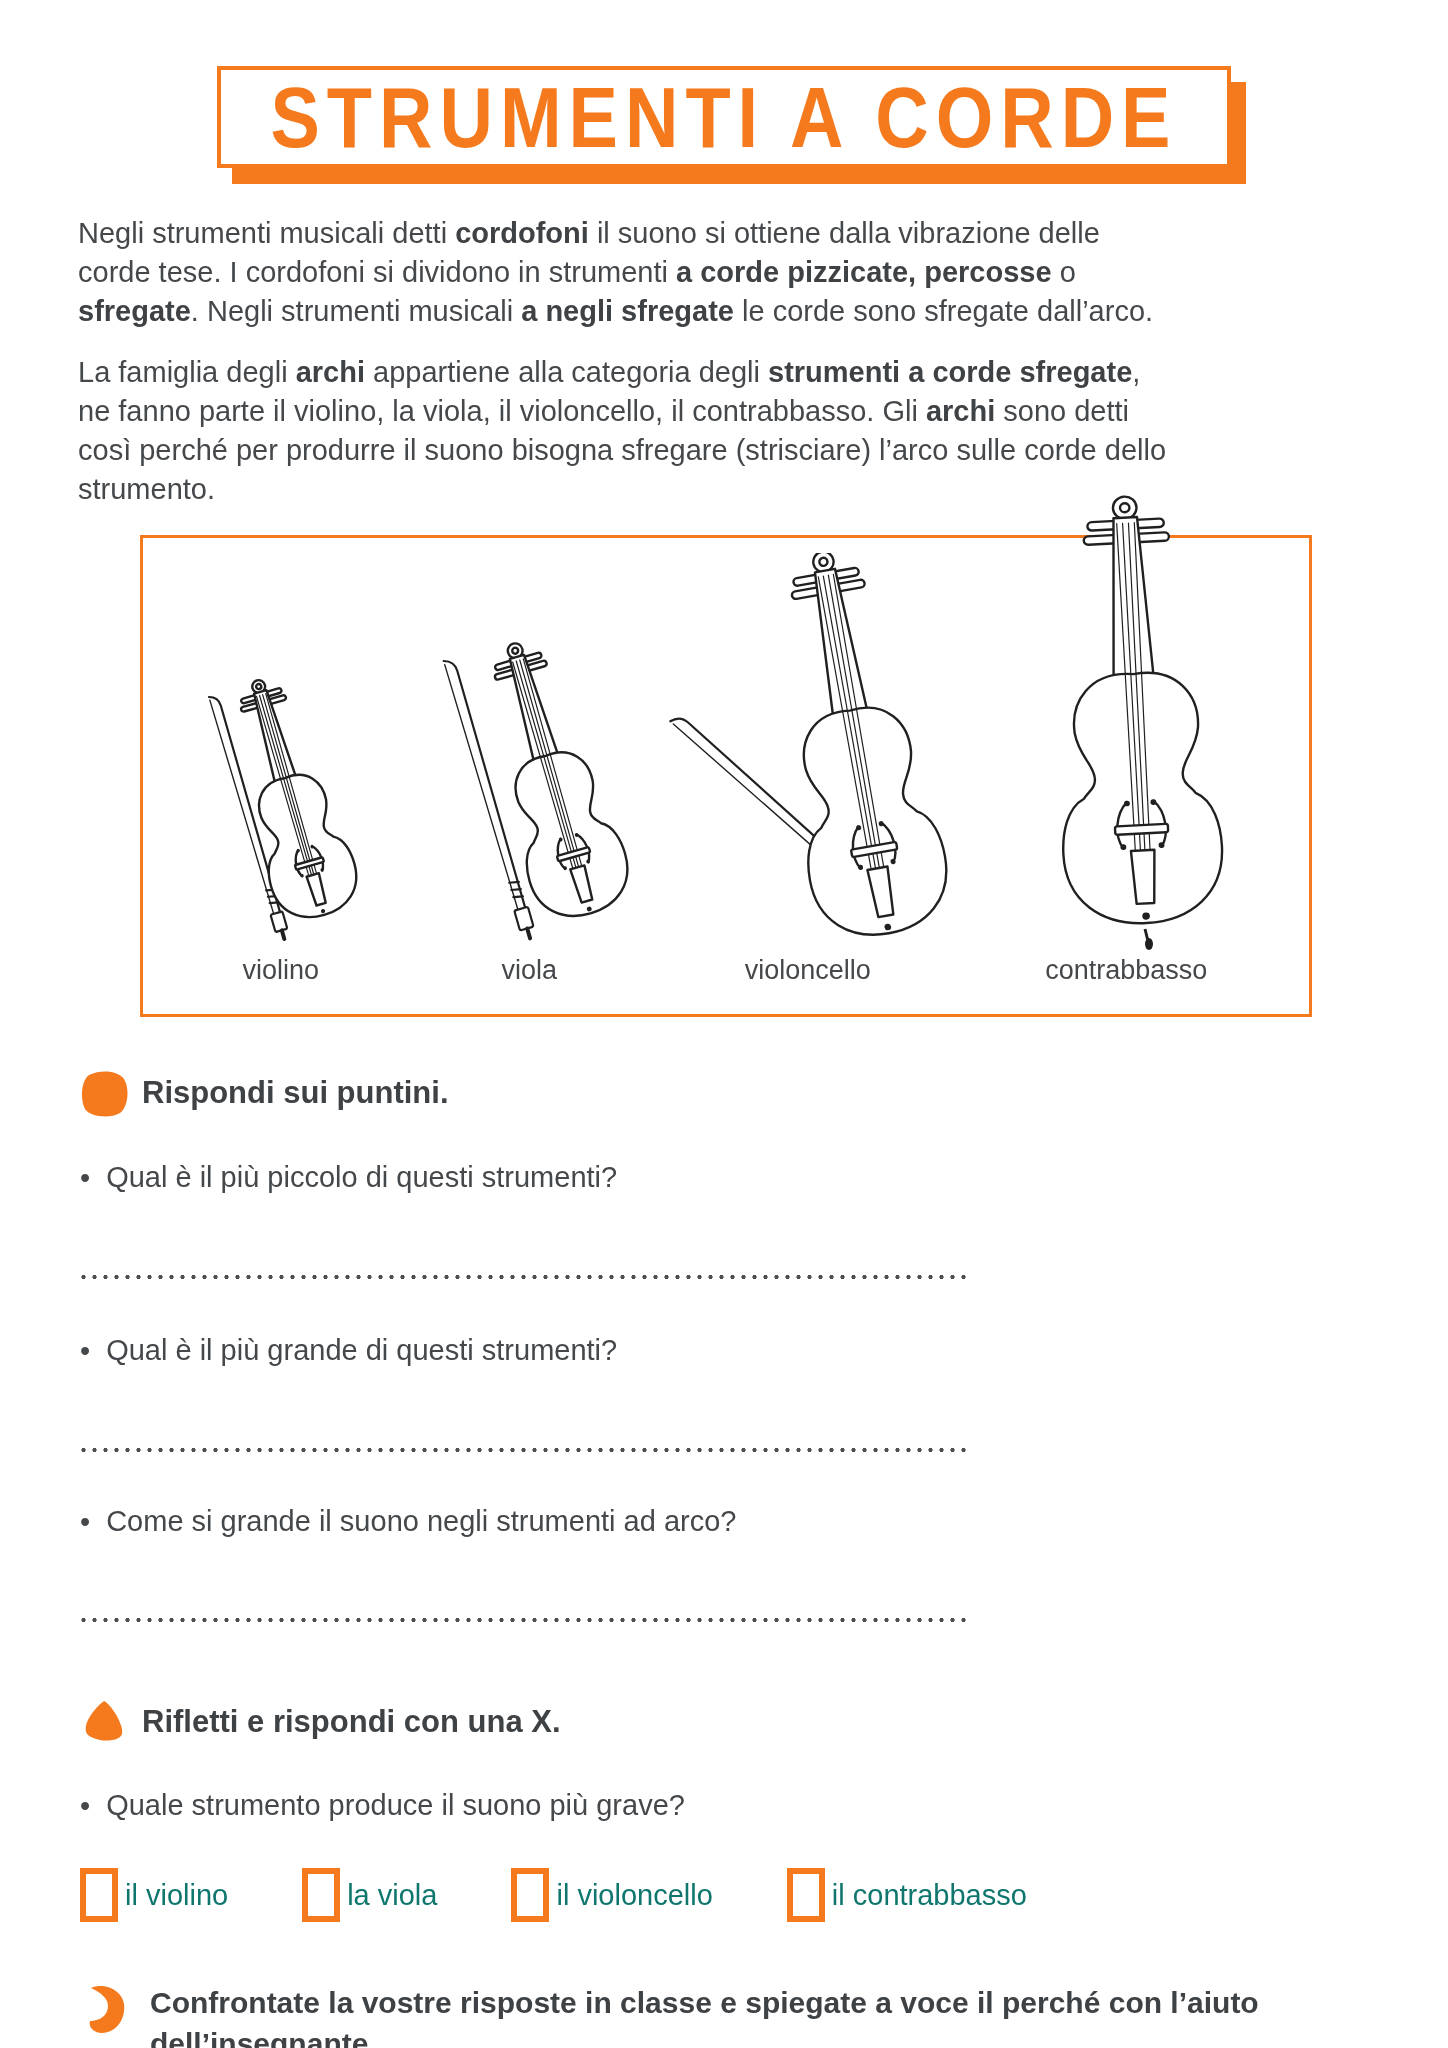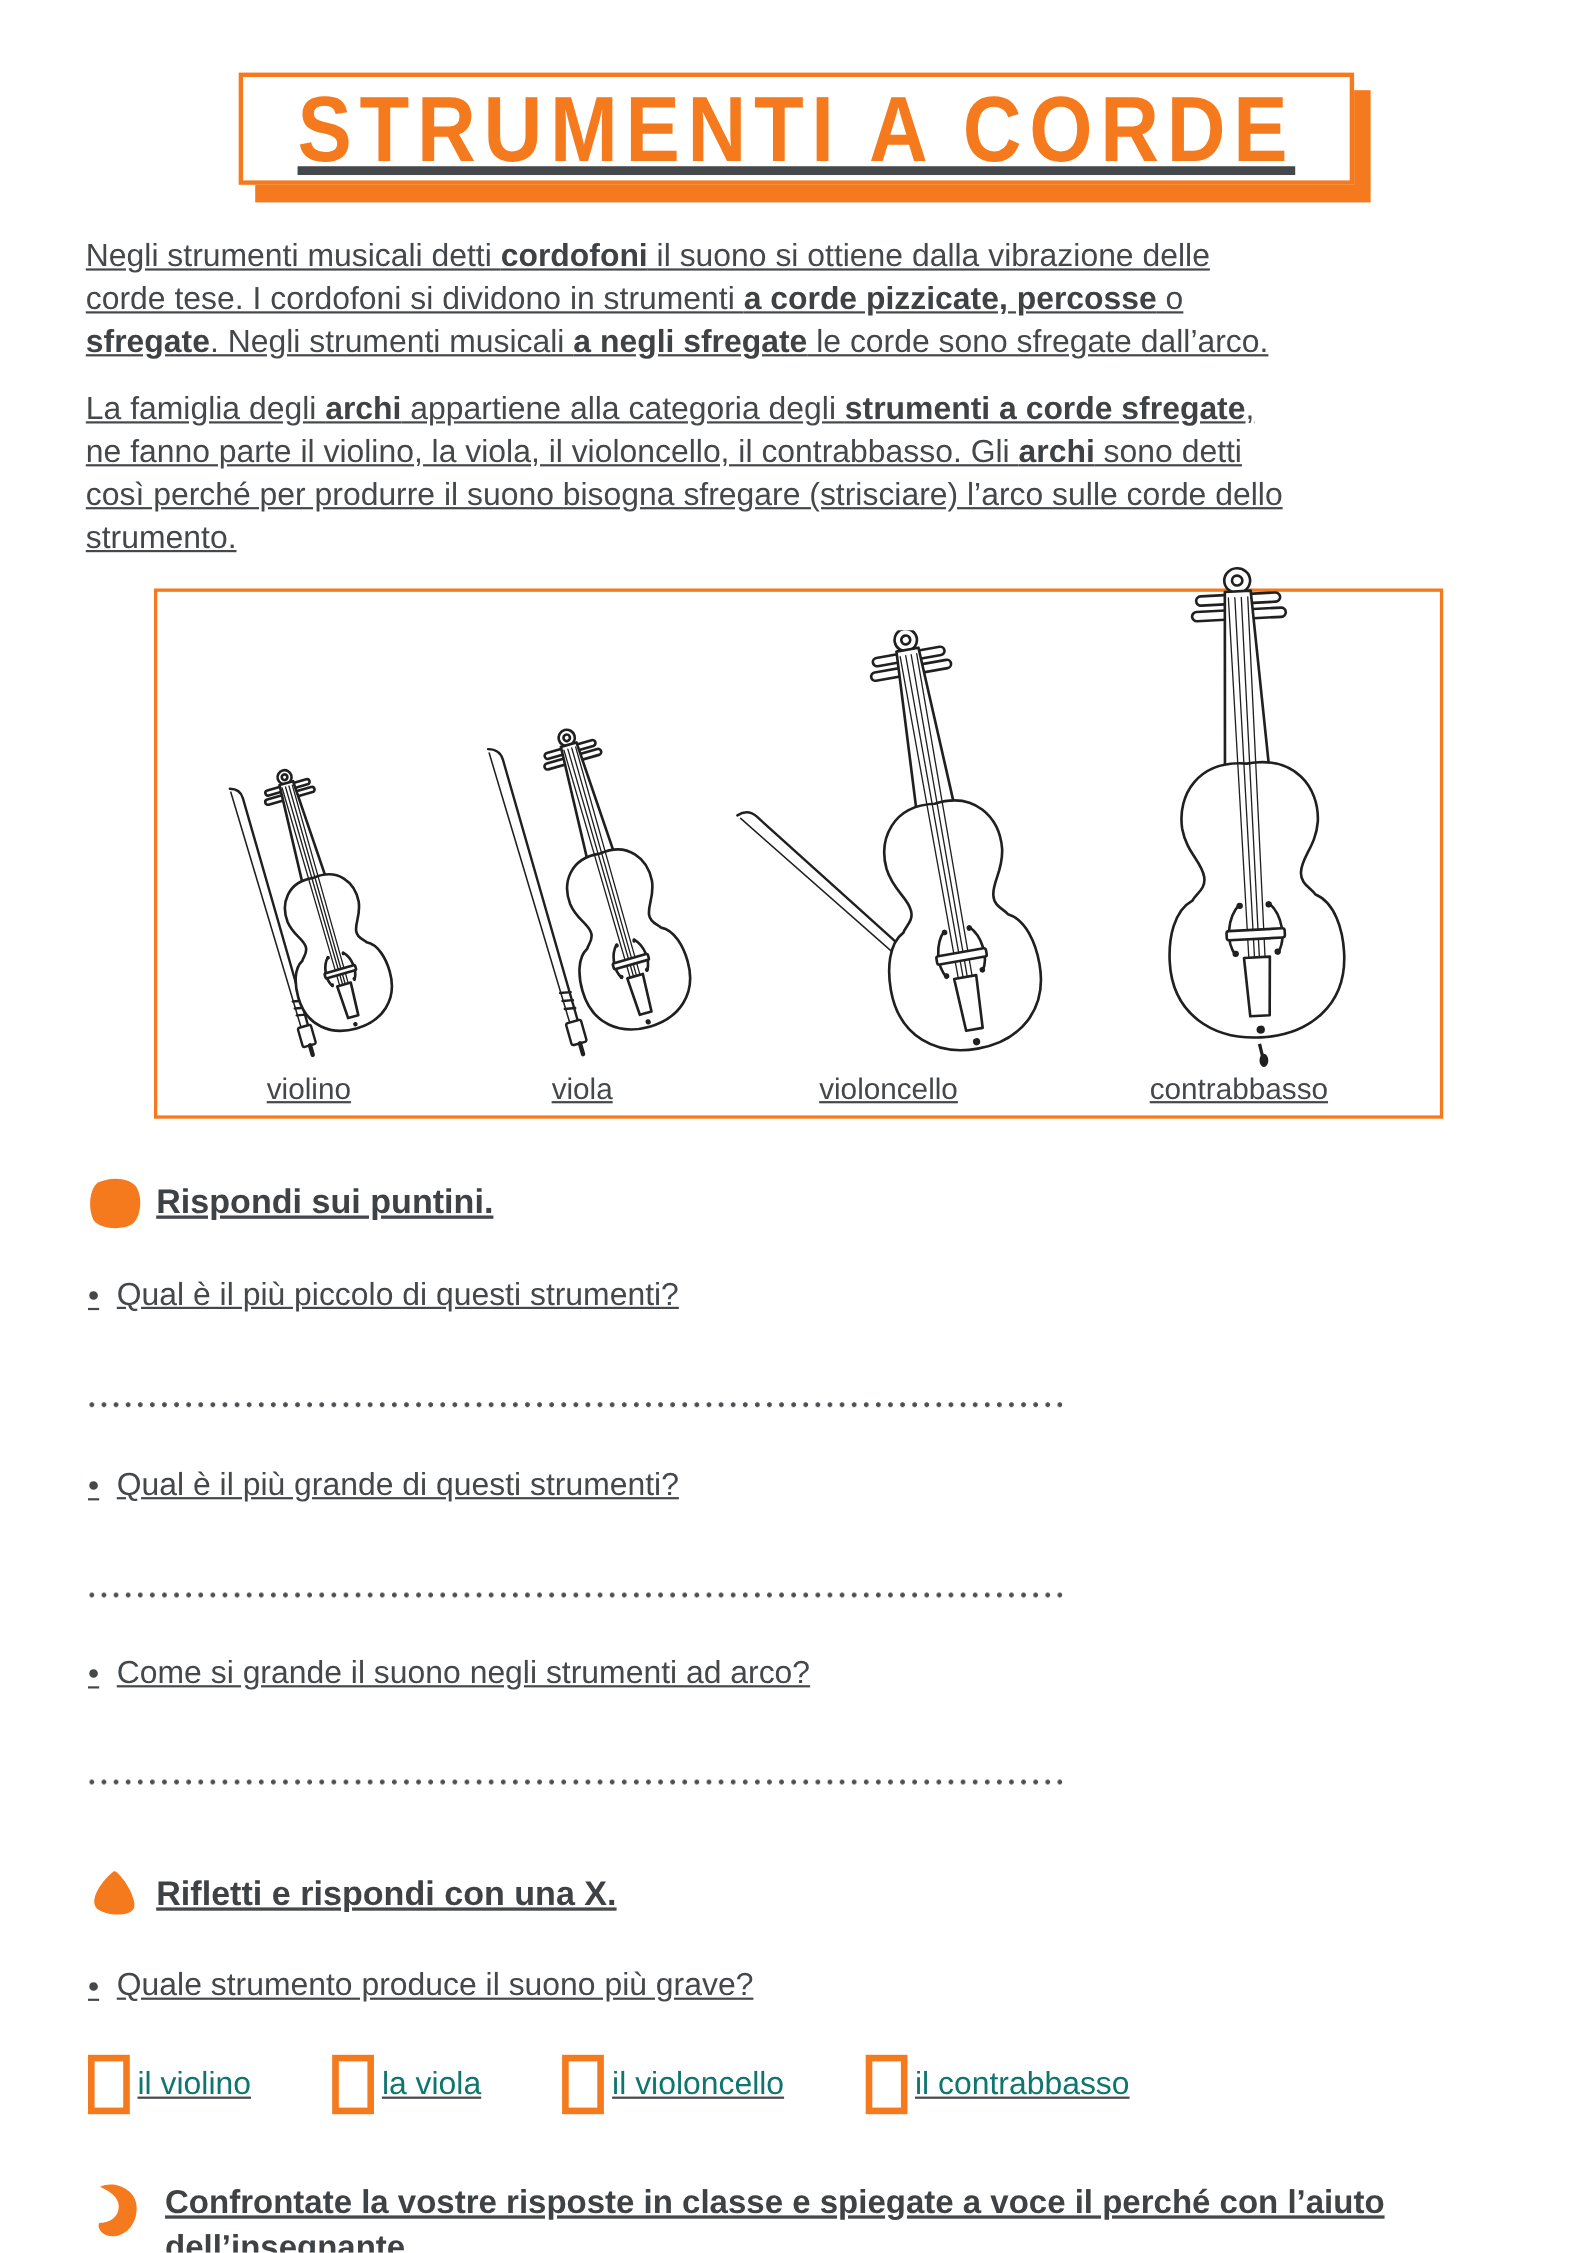--- a/index.html
+++ b/index.html
@@ -6,21 +6,20 @@
   html, body { background: #ffffff; }
   .page {
     position: relative;
     width: 1448px;
     height: 2048px;
     margin: 0 auto;
     background: #ffffff;
     font-family: "Liberation Sans", sans-serif;
     color: #45484b;
     overflow: hidden;
-    text-decoration: underline;
   }
   
   .title-box {
     width: 1014px;
     height: 102px;
     margin: 66px auto 0;
     border: 4px solid #f57a1d;
     background: #ffffff;
     box-shadow: 15px 16px 0 0 #f57a1d;
     display: flex;
@@ -48,21 +47,21 @@
   
   .figure-box {
     margin: 26px 0 0 140px;
     width: 1172px;
     height: 482px;
     border: 3px solid #f57a1d;
     background: #ffffff;
     display: flex;
     align-items: flex-end;
     justify-content: space-around;
-    padding: 10px 16px 8px;
+    padding: 10px 16px 28px;
   }
   .instrument-col {
     display: flex;
     flex-direction: column;
     align-items: center;
     justify-content: flex-end;
   }
   .instrument-col svg { display: block; }
   .instrument-label {
     font-size: 27px;

